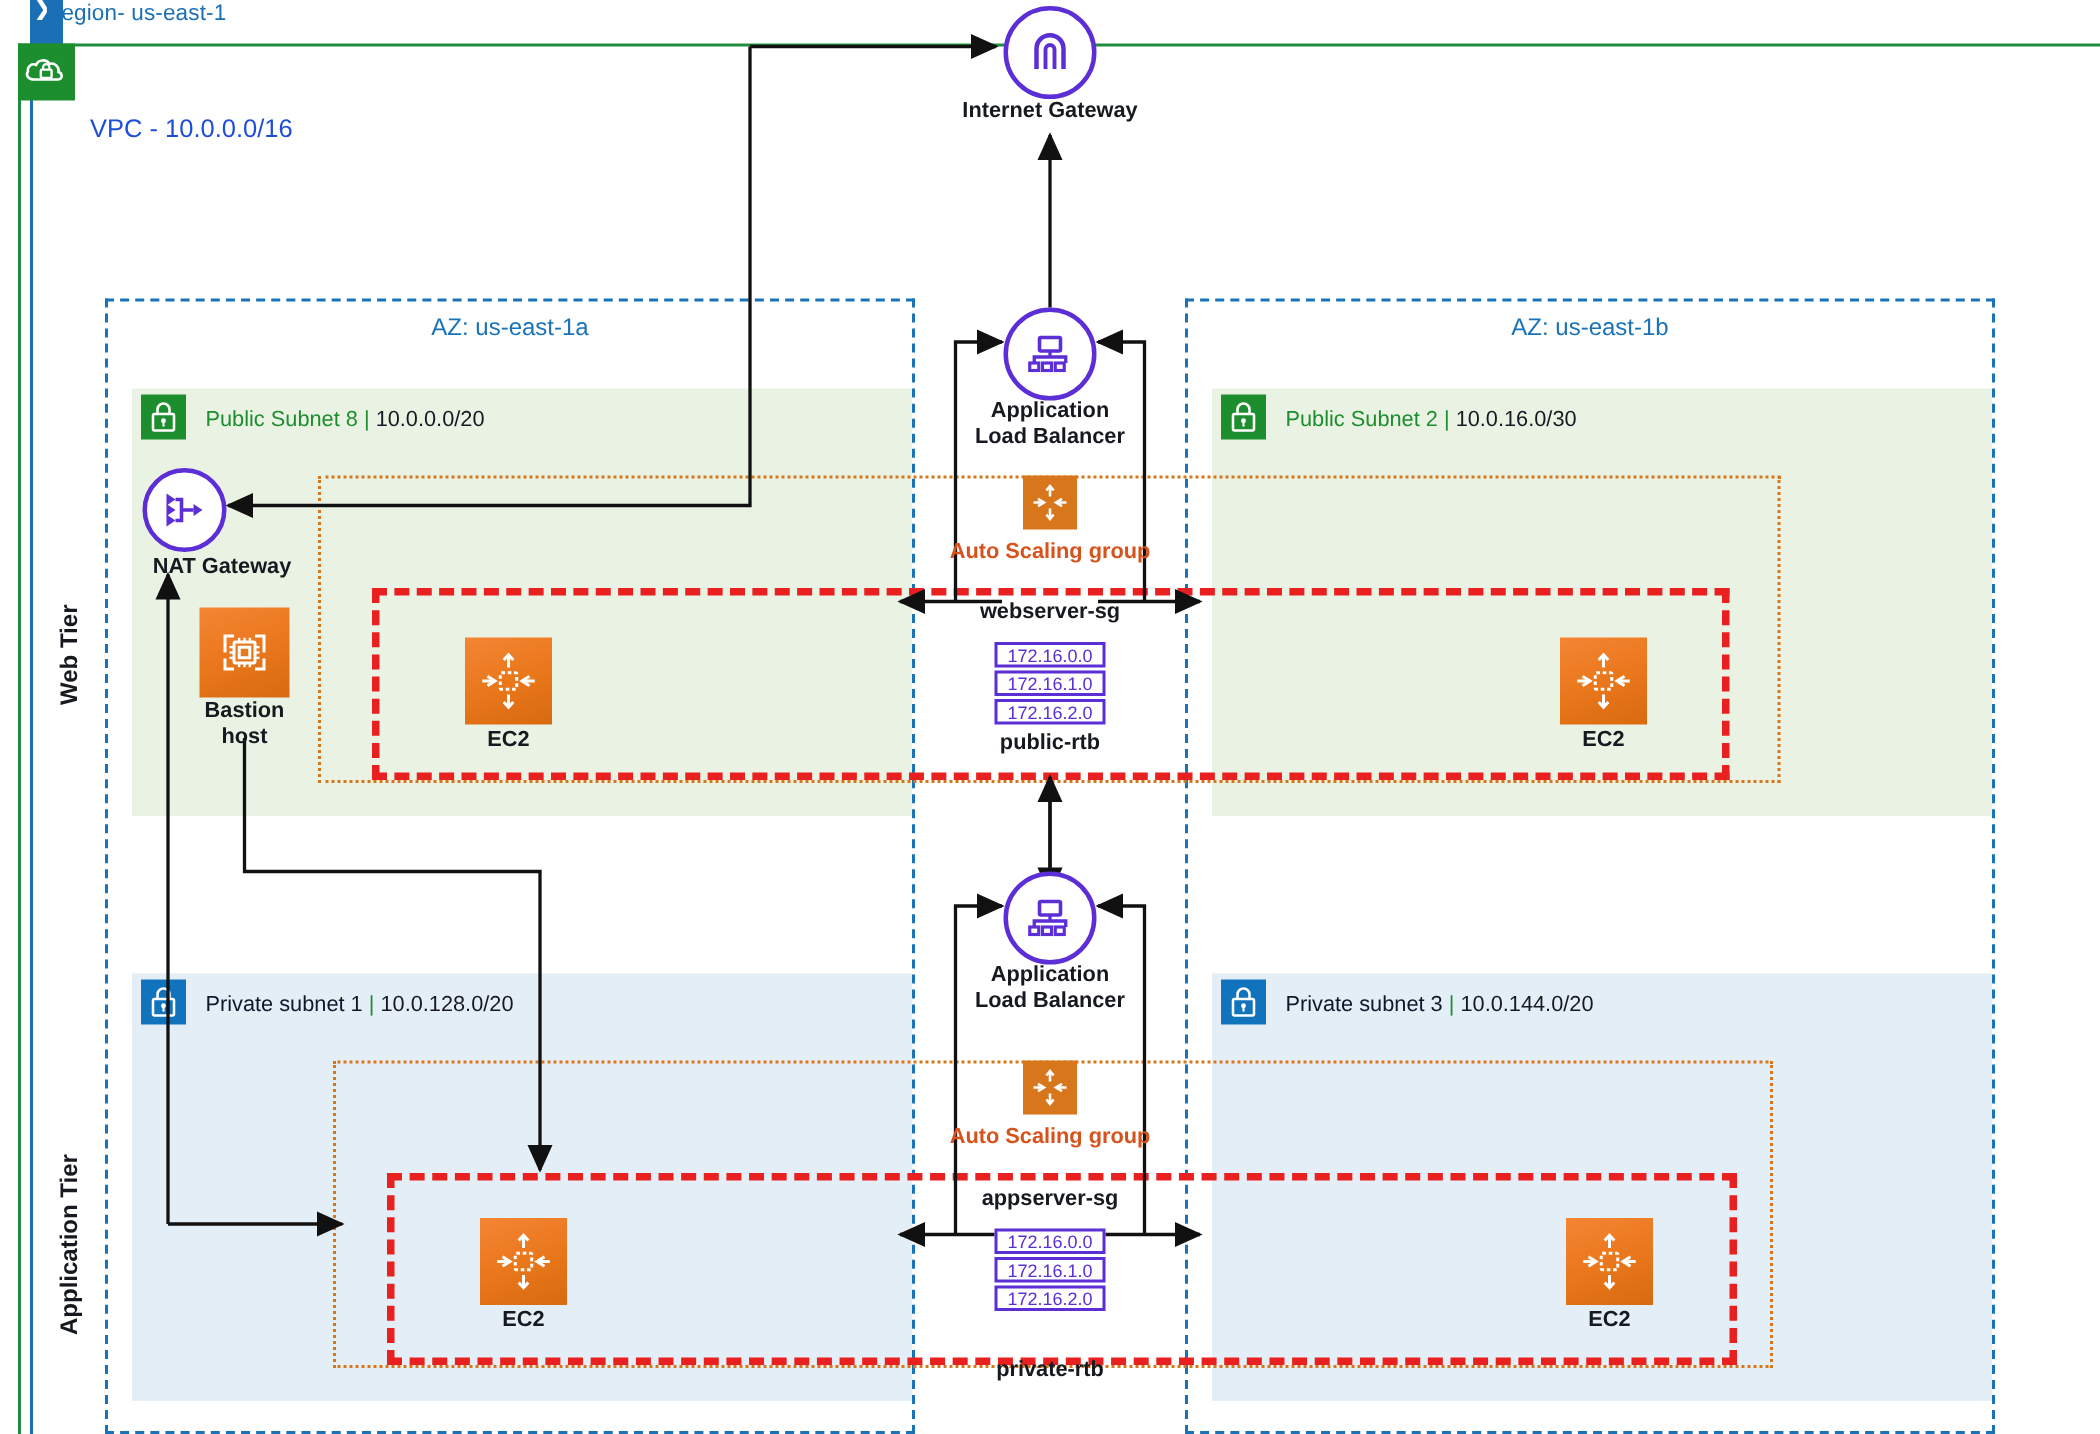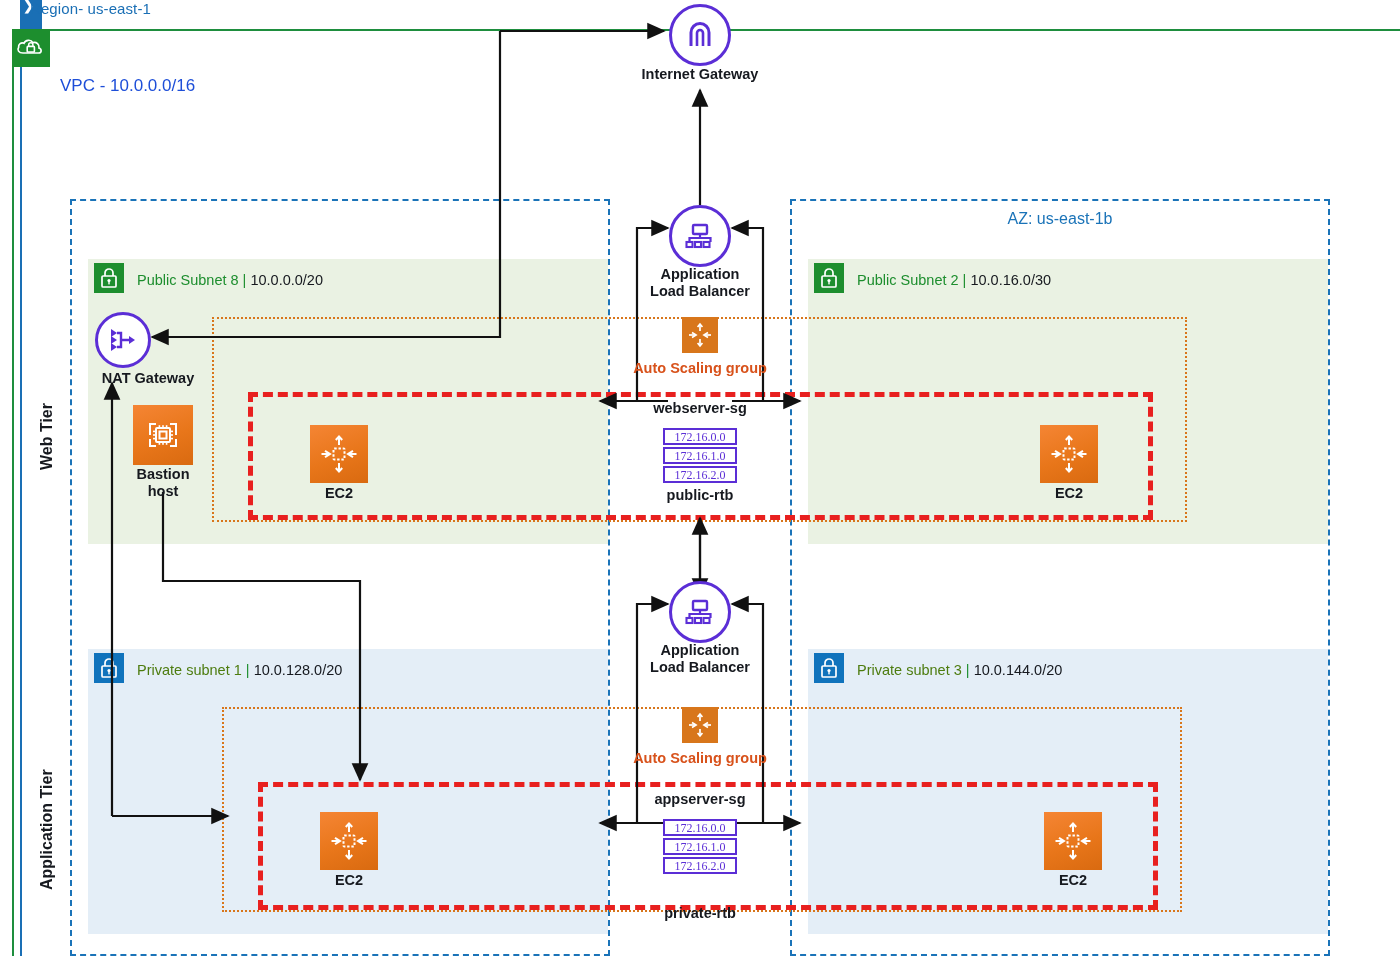--- a/index.html
+++ b/index.html
@@ -40,21 +40,21 @@
   .lock svg{display:block;}
   .lock-green{background:#1d8e2e;}
   .lock-blue{background:#1073bc;}
   #lock-pub1{left:94px;top:263px;}
   #lock-pub2{left:814px;top:263px;}
   #lock-pri1{left:94px;top:653px;}
   #lock-pri2{left:814px;top:653px;}
 
   .subnet-label{font-size:14.5px;white-space:nowrap;}
   .sn-green{color:#1d8e2e;}
-  .sn-blue{color:#4d7c0f;}
+  .sn-blue{color:#0f172a;}
   .sn-cidr{color:#16191f;}
   .sn-bar-green{color:#1d8e2e;}
   .sn-bar-blue{color:#1d8e2e;}
   #lbl-pub1{left:137px;top:272px;}
   #lbl-pub2{left:857px;top:272px;}
   #lbl-pri1{left:137px;top:662px;}
   #lbl-pri2{left:857px;top:662px;}
 
   
   .tier-label{font-size:16px;font-weight:bold;color:#16191f;white-space:nowrap;
@@ -80,21 +80,21 @@
   .orange-sq{background:linear-gradient(160deg,#f58534 0%,#e8761a 55%,#d96a10 100%);
              display:flex;align-items:center;justify-content:center;}
   .asg-sq{background:#d8761b;display:flex;align-items:center;justify-content:center;}
 
   .node-caption{font-size:14.5px;color:#16191f;text-align:center;line-height:17px;white-space:nowrap;font-weight:bold;}
   .cap-orange{color:#d8521b;}
 
   
   .rtb-chip{border:2px solid #5b2ed6;color:#5b2ed6;font-size:12px;
             padding:0px 3px;text-align:center;background:#fff;box-sizing:border-box;
-            width:74px;height:17px;line-height:14px;font-family:Liberation Serif, serif;}
+            width:74px;height:17px;line-height:14px;}
   .rtb-stack{display:flex;flex-direction:column;gap:2px;align-items:center;}
 
   svg.overlay{position:absolute;left:0;top:0;width:1400px;height:956px;pointer-events:none;}
 </style>
 </head>
 <body>
 
 <div id="stage">
 
   <div class="abs" id="region-box"></div>
@@ -108,20 +108,21 @@
     <svg width="38" height="38" viewBox="0 0 38 38" aria-hidden="true">
       <path d="M11 24 C6.5 24 5 20.8 6.6 18.6 C6.1 15.2 9.3 13 12 14.3 C13.4 10.6 19 10.2 20.9 13.6 C24.5 12.6 27.6 15.6 27 19 C29.6 19.6 30.2 24 26.6 24 Z" fill="none" stroke="#ffffff" stroke-width="1.7"></path>
       <rect x="15.2" y="17.4" width="7.2" height="5.6" rx="0.8" fill="none" stroke="#ffffff" stroke-width="1.6"></rect>
       <path d="M16.7 17.4 v-1.6 a2.1 2.1 0 0 1 4.2 0 v1.6" fill="none" stroke="#ffffff" stroke-width="1.5"></path>
     </svg>
   </div>
   <div class="abs" id="vpc-label">VPC - 10.0.0.0/16</div>
 
   <div class="abs az-box" id="az-a"></div>
   <div class="abs az-box" id="az-b"></div>
+  <div class="abs az-label" id="az-a-label">AZ: us-east-1a</div>
   <div class="abs az-label" id="az-b-label">AZ: us-east-1b</div>
 
   <div class="abs subnet-band subnet-green" id="pub1"></div>
   <div class="abs subnet-band subnet-green" id="pub2"></div>
   <div class="abs subnet-band subnet-blue" id="pri1"></div>
   <div class="abs subnet-band subnet-blue" id="pri2"></div>
 
   <div class="abs lock lock-green" id="lock-pub1">
     <svg width="30" height="30" viewBox="0 0 30 30">
         <rect x="8" y="13" width="14" height="11" rx="1" fill="none" stroke="#fff" stroke-width="1.7"></rect>

